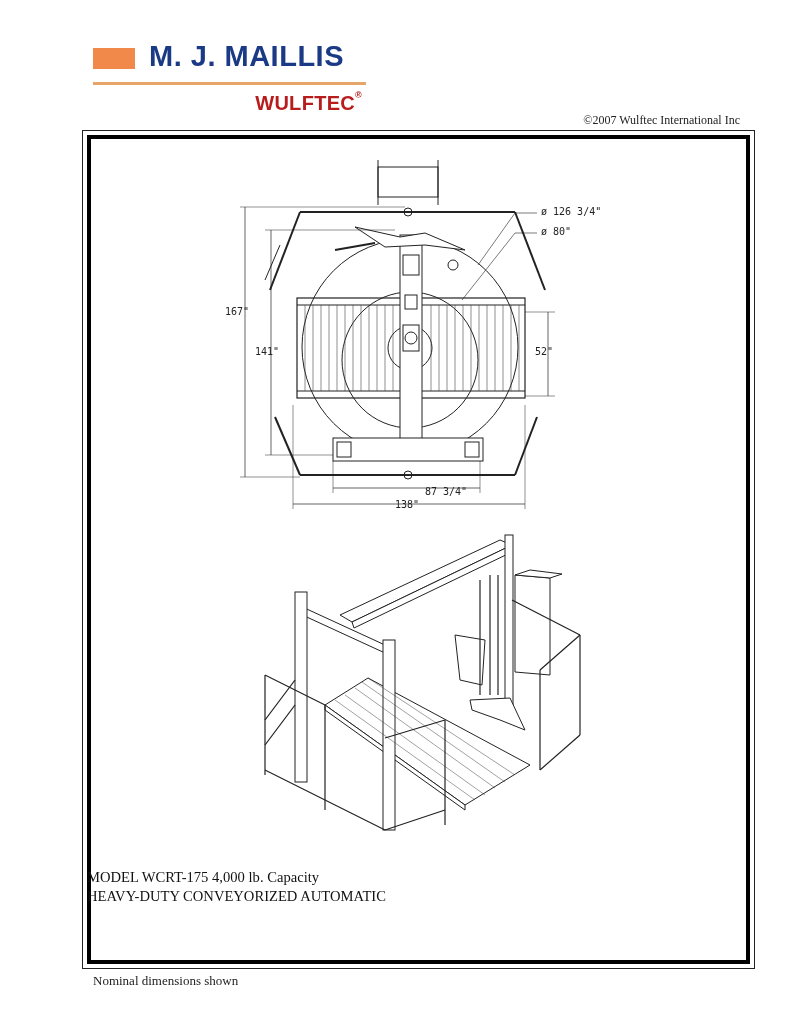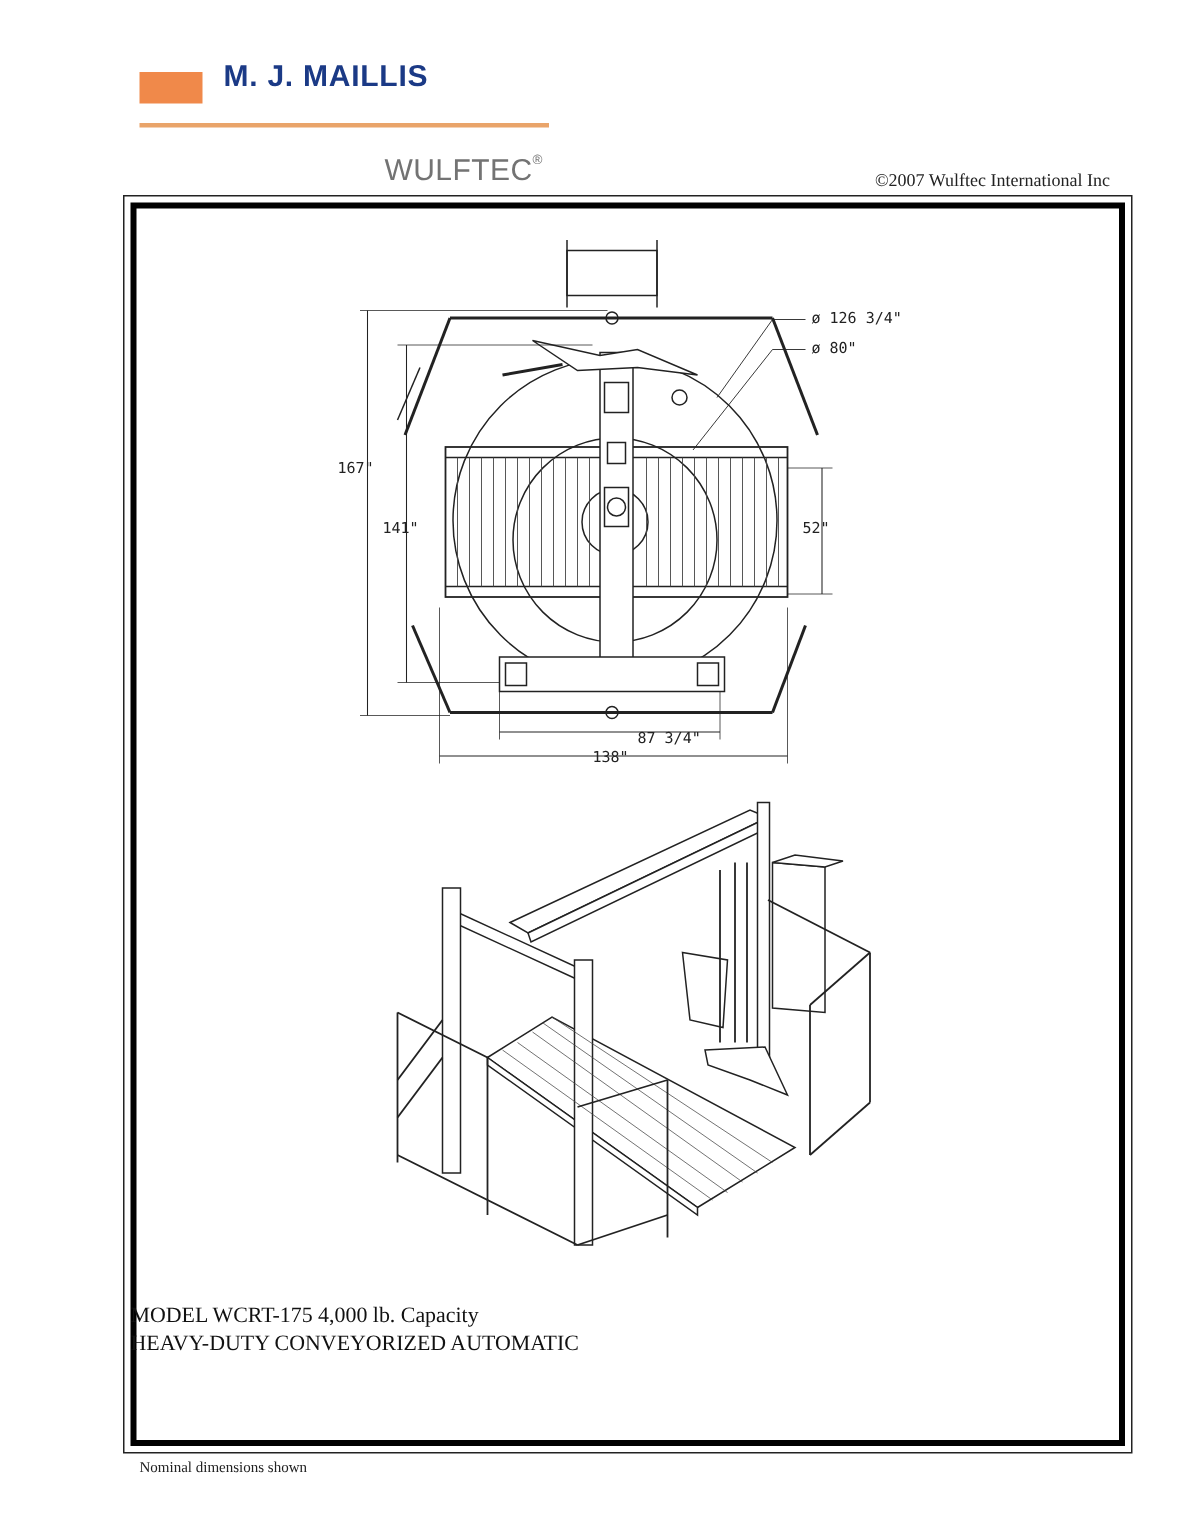--- a/index.html
+++ b/index.html
@@ -1,30 +1,30 @@
 <!DOCTYPE html>
 <html><head>
 <meta charset="utf-8">
 <style>
   html,body{margin:0;padding:0;background:#ffffff;}
   body{width:791px;height:1024px;position:relative;overflow:hidden;font-family:"Liberation Serif",serif;color:#111;}
   .logo-block{position:absolute;left:93px;top:44px;width:275px;height:75px;}
   .logo-square{position:absolute;left:0;top:4px;width:42px;height:21px;background:#f0894a;}
-  .logo-name{position:absolute;left:56px;top:-4px;font-family:"Liberation Sans",sans-serif;font-weight:bold;font-size:20px;letter-spacing:0.5px;color:#1b3a86;white-space:nowrap;}
+  .logo-name{position:absolute;left:56px;top:-4px;font-family:"Liberation Sans",sans-serif;font-weight:bold;font-size:29px;letter-spacing:0.5px;color:#1b3a86;white-space:nowrap;}
   .logo-rule{position:absolute;left:0;top:38px;width:273px;height:3px;background:#e9a46a;}
-  .logo-sub{position:absolute;right:6px;top:59px;font-family:"Liberation Sans",sans-serif;font-weight:normal;font-size:20px;color:#737373;letter-spacing:0.3px;white-space:nowrap;}
+  .logo-sub{position:absolute;right:6px;top:48px;font-family:"Liberation Sans",sans-serif;font-weight:bold;font-size:20px;color:#b91c1c;letter-spacing:0.3px;white-space:nowrap;}
   .logo-sub sup{font-size:9px;vertical-align:top;position:relative;top:-2px;}
   .copyright{position:absolute;right:51px;top:113px;font-size:12px;color:#222;white-space:nowrap;}
   .frame-outer{position:absolute;left:82px;top:130px;width:673px;height:839px;border:1.5px solid #222;box-sizing:border-box;}
   .frame-inner{position:absolute;left:87px;top:135px;width:663px;height:829px;border:4px solid #000;box-sizing:border-box;}
   .drawing-top{position:absolute;left:225px;top:155px;width:400px;height:365px;}
   .drawing-iso{position:absolute;left:250px;top:520px;width:340px;height:320px;}
   .caption{position:absolute;left:87px;top:868px;width:737px;font-size:14.6px;line-height:18.5px;color:#111;}
   .caption sup{font-size:8px;}
-  .footnote{position:absolute;left:93px;top:973px;font-size:10px;color:#222;white-space:nowrap;}
+  .footnote{position:absolute;left:93px;top:973px;font-size:13px;color:#222;white-space:nowrap;}
   .dim{font-family:"DejaVu Sans Mono",monospace;font-size:10px;fill:#222;}
 </style>
 </head>
 <body>
 
 <div class="logo-block">
   <div class="logo-square"></div>
   <div class="logo-name">M. J. MAILLIS</div>
   <div class="logo-rule"></div>
   <div class="logo-sub"><span>WULFTEC</span><sup>®</sup></div>

